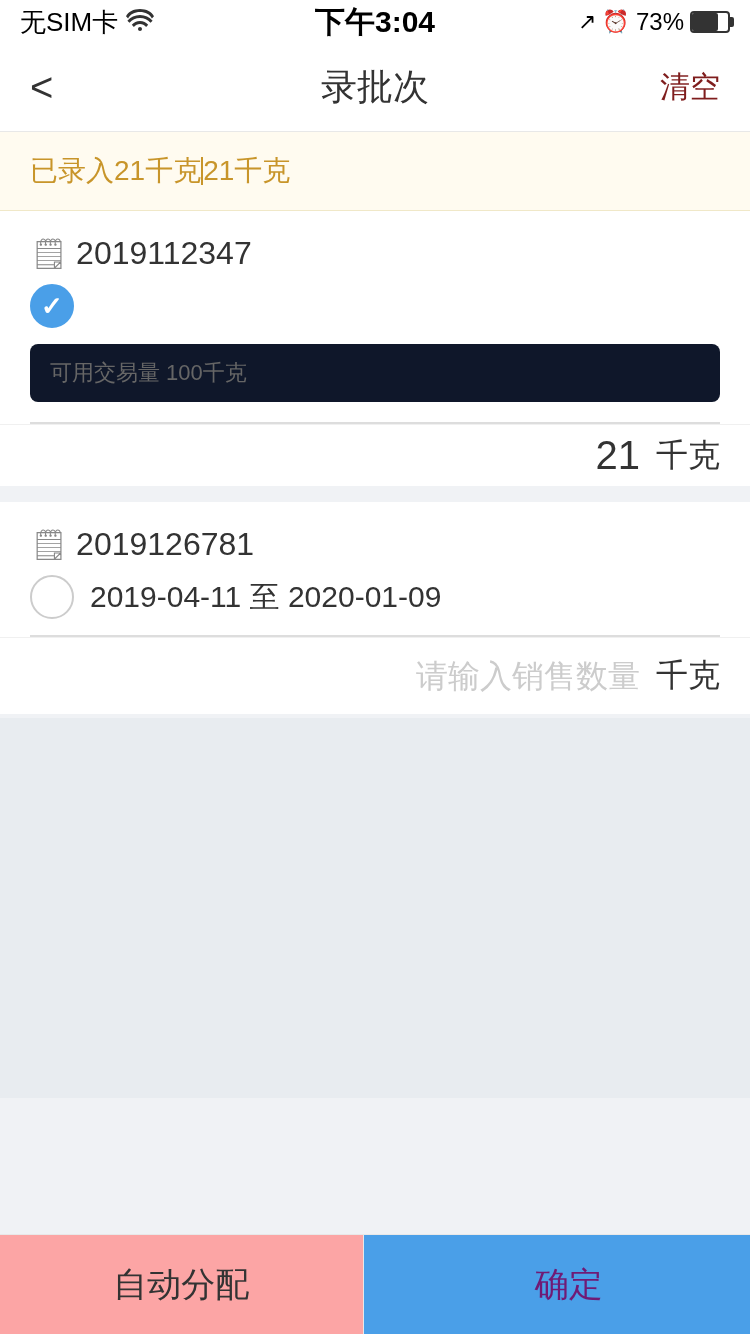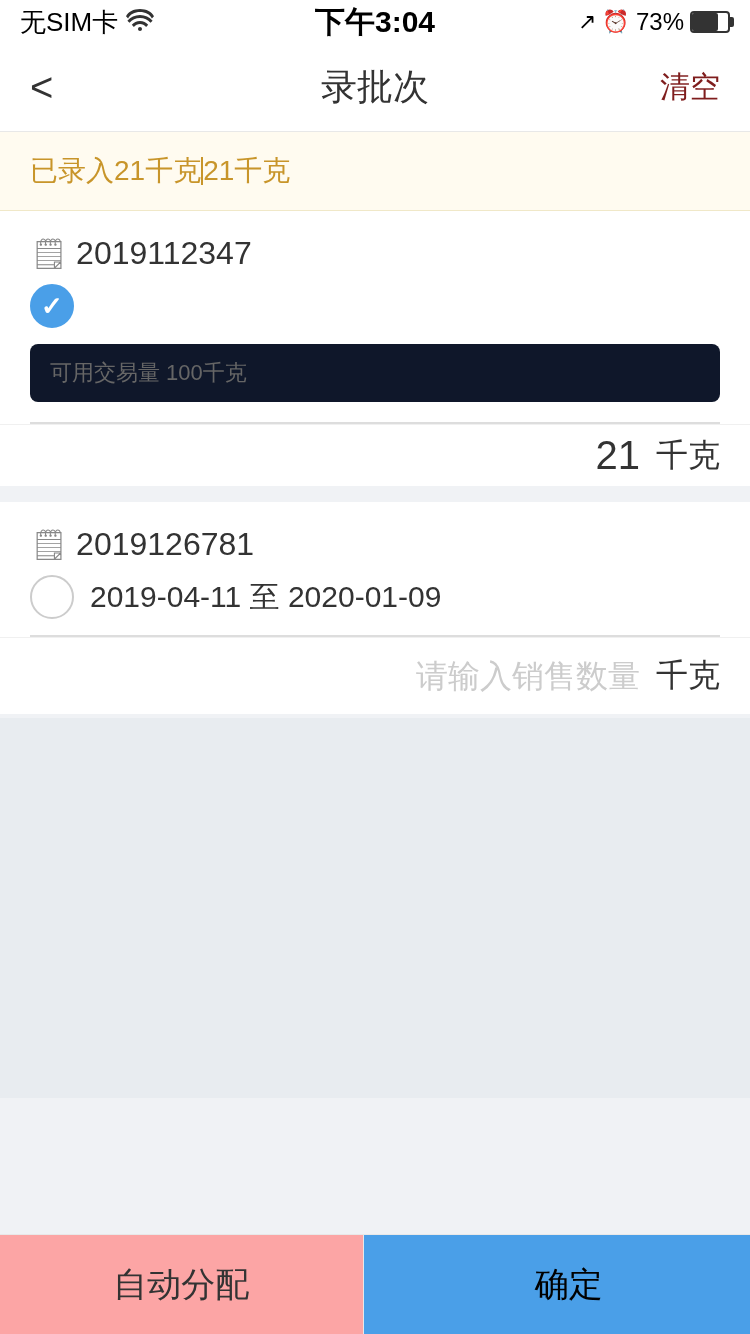--- a/index.html
+++ b/index.html
@@ -235,21 +235,21 @@
       background: #fca5a5;
       border: none;
       border-right: 1px solid #e8e8e8;
     }
     .btn-confirm {
       flex: 1;
       display: flex;
       align-items: center;
       justify-content: center;
       font-size: 34px;
-      color: #000000;
+      color: #701a75;
       cursor: pointer;
       background: #4a9fe8;
       border: none;
       padding-left: 24px;
     }
 
     .content-wrapper {
       display: flex;
       flex-direction: column;
       padding-bottom: 100px;

